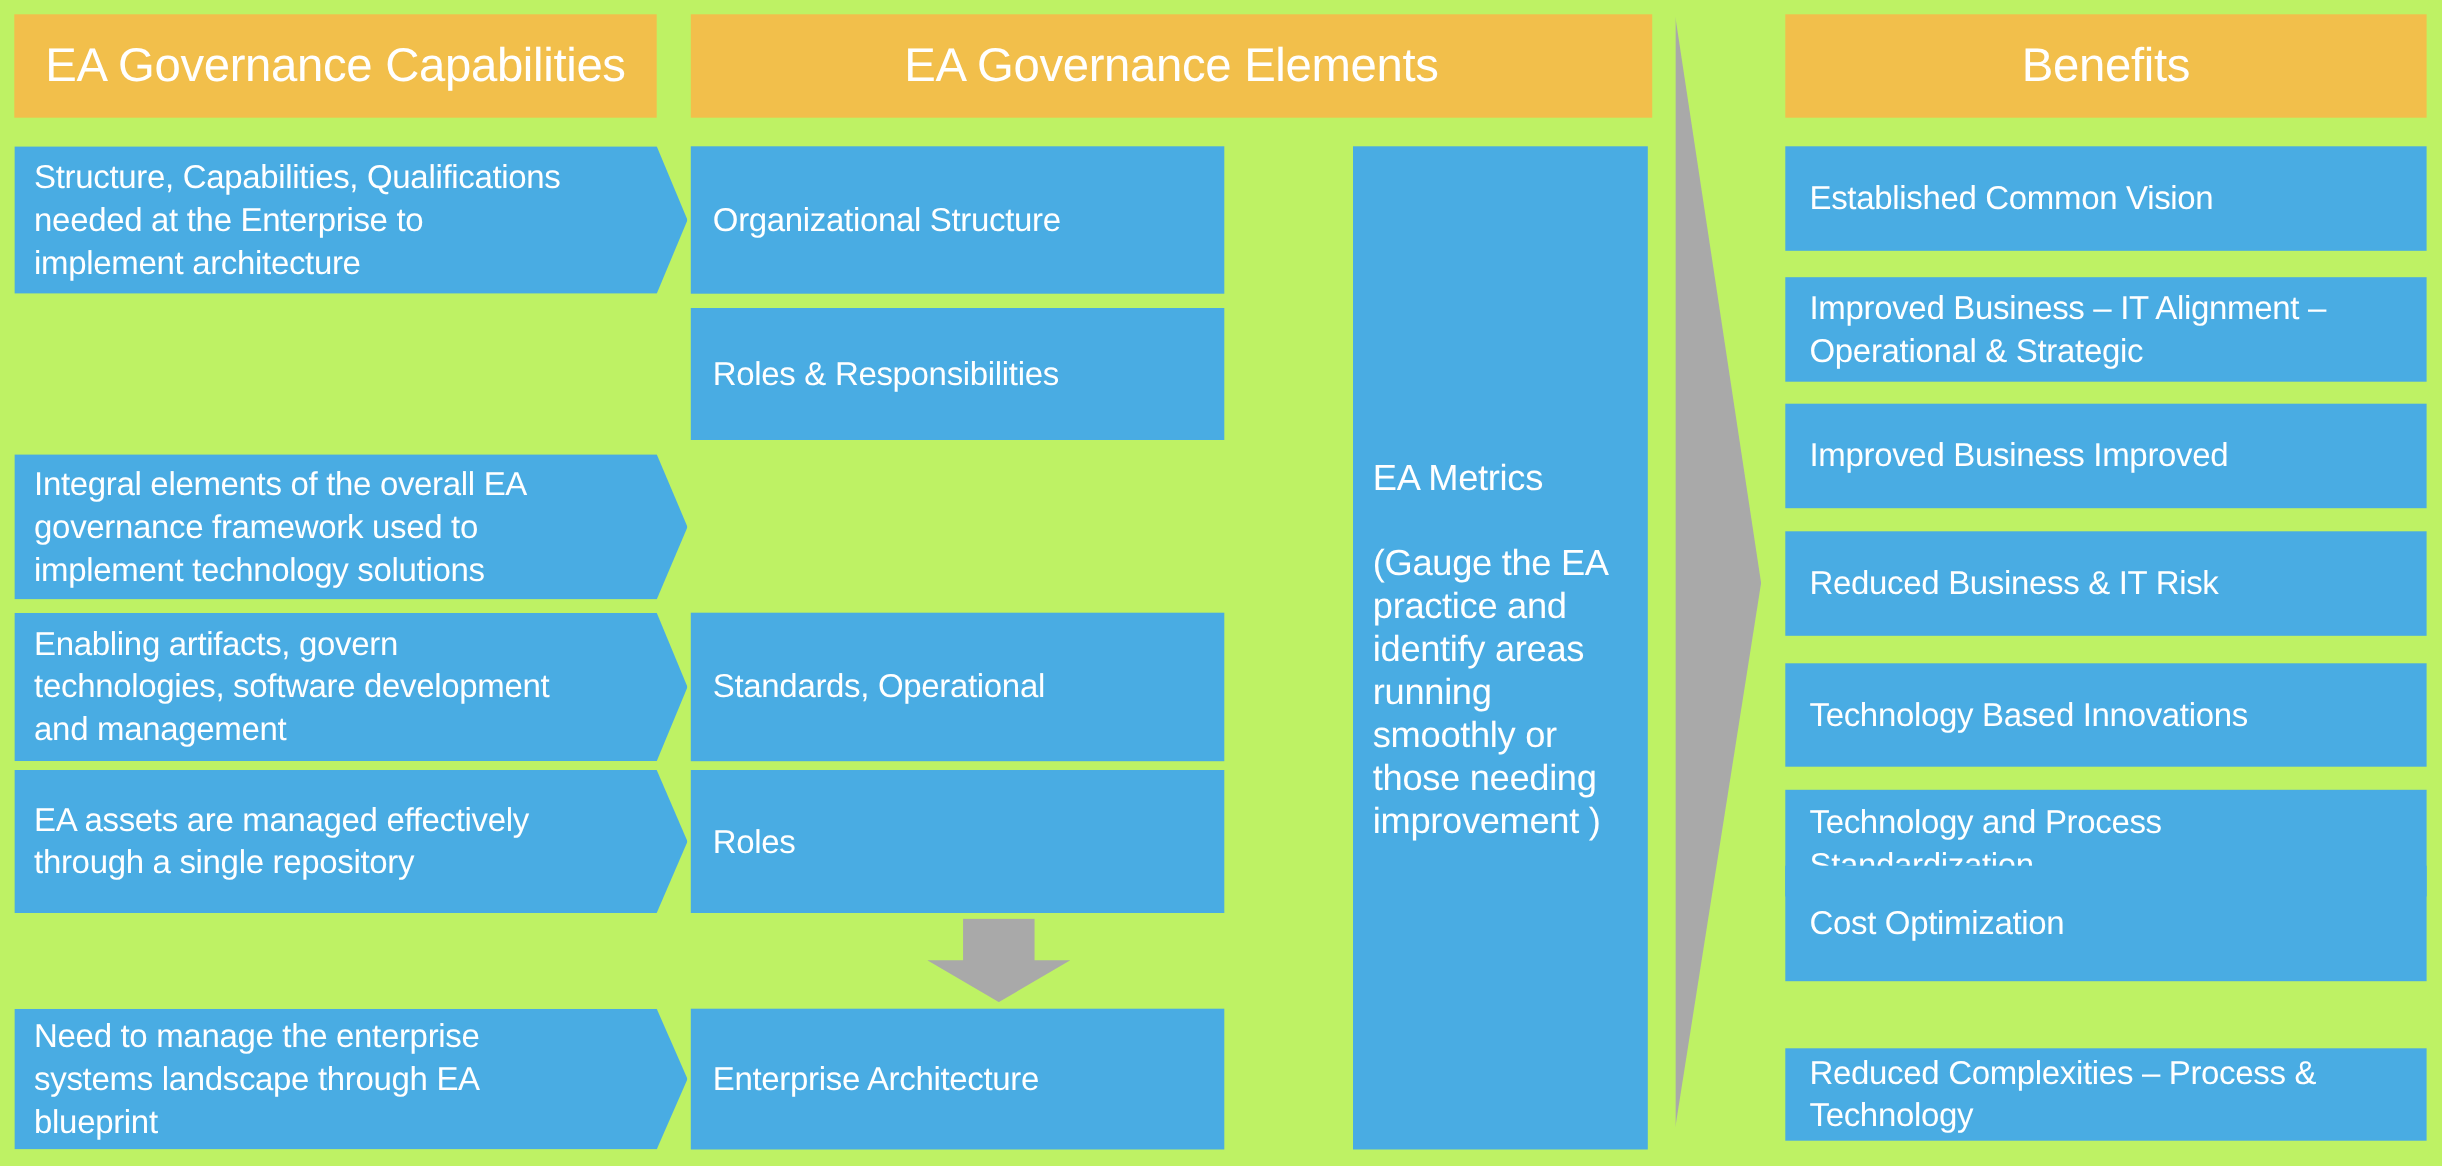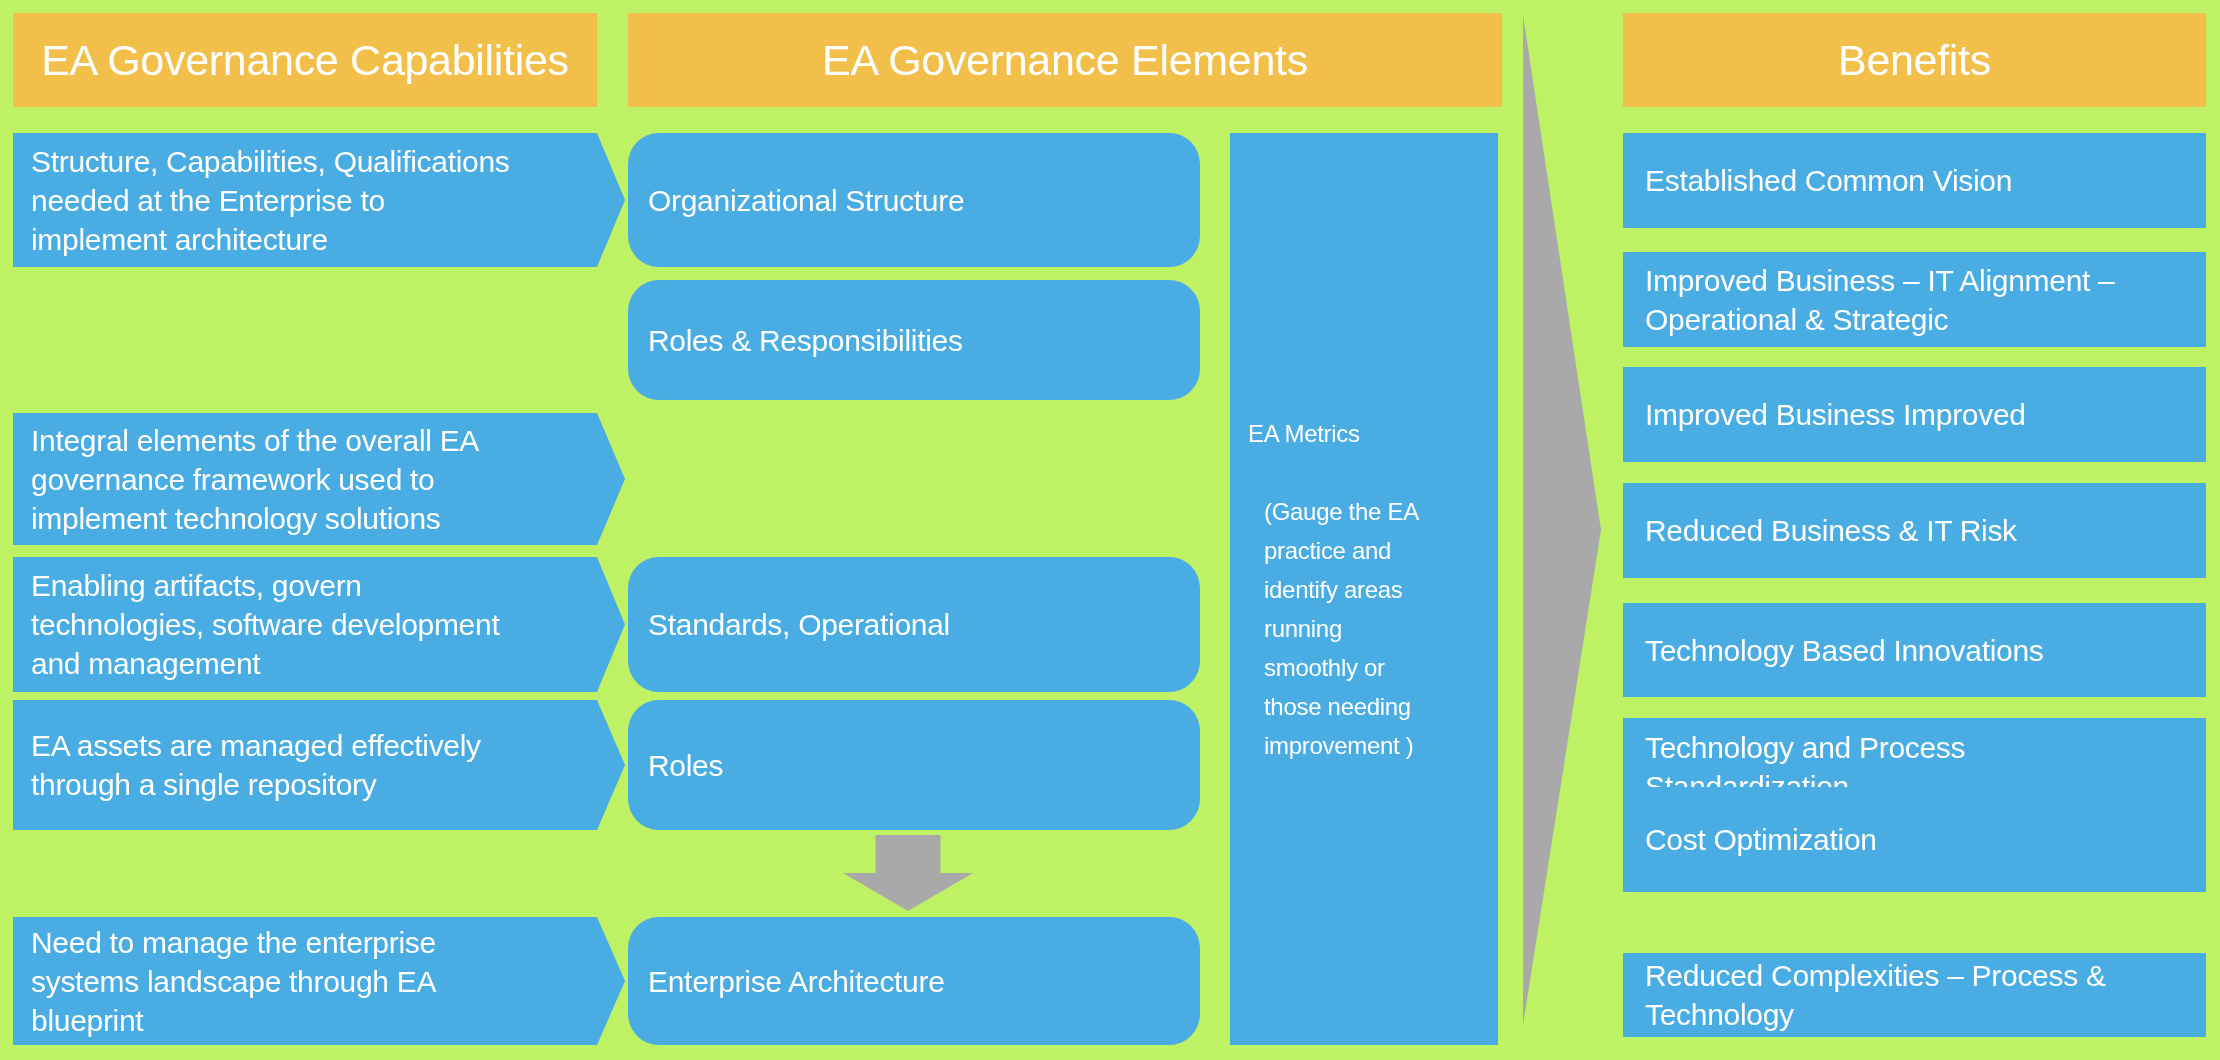--- a/index.html
+++ b/index.html
@@ -17,35 +17,35 @@
     display:flex;align-items:center;
     font-size:30px;line-height:39px;letter-spacing:-0.3px;
     white-space:pre-line;
   }
   .cap{
     left:13px;width:612px;
     padding:0 60px 0 18px;box-sizing:border-box;
     clip-path:polygon(0 0, calc(100% - 28px) 0, 100% 50%, calc(100% - 28px) 100%, 0 100%);
   }
   .elem{
-    left:628px;width:572px;
-    padding:0 20px 0 20px;box-sizing:border-box;border-radius:31px;
+    left:628px;width:485px;
+    padding:0 20px 0 20px;box-sizing:border-box;
   }
   .benefit{
     left:1623px;width:583px;
     padding:0 25px 0 22px;box-sizing:border-box;
   }
   .metrics{
     position:absolute;left:1230px;top:133px;width:268px;height:912px;
     background:#49ACE3;display:flex;flex-direction:column;justify-content:center;
     padding:0 18px;box-sizing:border-box;
-    font-size:24px;line-height:39px;letter-spacing:-0.3px;color:#fff;
+    font-size:33px;line-height:39px;letter-spacing:-0.3px;color:#fff;
   }
   .metrics .title{margin-bottom:39px;}
-  .metrics .desc{white-space:pre-line;margin-left:16px;}
+  .metrics .desc{white-space:pre-line;}
   .down-arrow{
     position:absolute;left:843px;top:835px;width:130px;height:76px;background:#A9A9A9;
     clip-path:polygon(25% 0, 75% 0, 75% 50%, 100% 50%, 50% 100%, 0 50%, 25% 50%);
   }
   .flow-arrow{
     position:absolute;left:1523px;top:15px;width:78px;height:1010px;background:#A9A9A9;
     clip-path:polygon(0 0, 100% 51%, 0 100%);
   }
 </style>
 </head>

